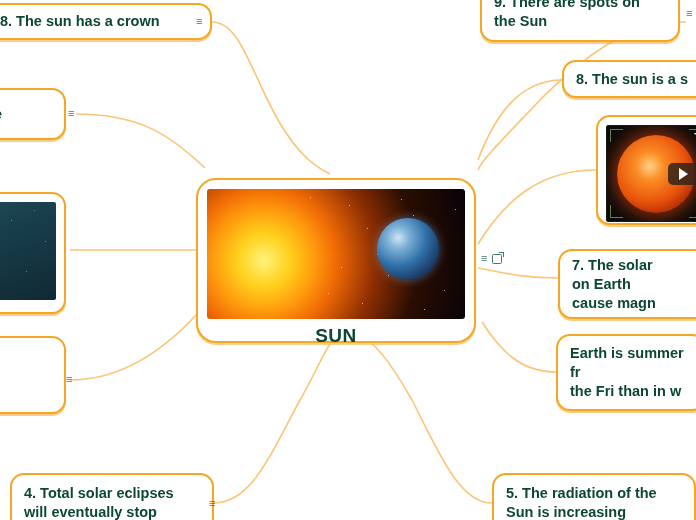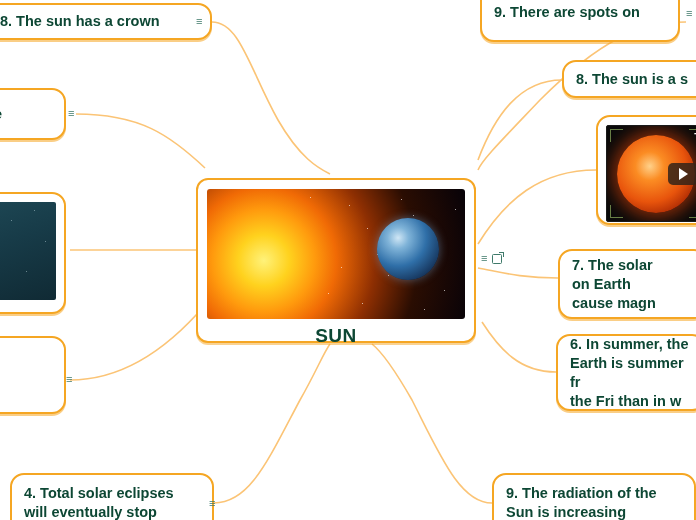--- a/index.html
+++ b/index.html
@@ -26,21 +26,21 @@
     padding:7px 12px;
     box-shadow:0 2px 0 rgba(245,166,35,0.55);
   }
   .node.media{padding:8px 8px 4px 8px;}
 
   .central{
     position:absolute;
     box-sizing:border-box;
     background:#ffffff;
     border:2.5px solid #f5a623;
-    border-radius:12px;
+    border-radius:20px;
     padding:9px 9px 8px 9px;
     box-shadow:0 2px 0 rgba(245,166,35,0.5);
   }
   .central .thumb{
     width:100%;height:130px;border-radius:3px;overflow:hidden;position:relative;
     background:
       radial-gradient(circle at 22% 55%, #fff27a 0%, #ffd21e 12%, #ff9a0d 24%, #f06a05 34%, #8e2f02 52%, #2a0d02 72%, #070208 100%),
       linear-gradient(90deg,#160704 0%, #2b0e05 35%, #0a0509 70%, #02030a 100%);
   }
   .central .earth{
@@ -189,26 +189,25 @@
 
   <div class="node" style="left:10px;top:473px;width:204px;height:60px;display:flex;flex-direction:column;justify-content:center;">
     <span>4. Total solar eclipses</span>
     <span>will eventually stop</span>
   </div>
   <div class="handle" style="left:209px;top:498px;">
     <span class="bars">≡</span>
   </div>
 
   <div class="node" style="left:492px;top:473px;width:204px;height:60px;display:flex;flex-direction:column;justify-content:center;">
-    <span>9. The radiation of the</span>
+    <span>5. The radiation of the</span>
     <span>Sun is increasing</span>
   </div>
 
   <div class="node" style="left:556px;top:334px;width:150px;height:77px;display:flex;flex-direction:column;justify-content:center;">
-    <span>6. In summer, the</span>
     <span>Earth is summer fr</span>
     <span>the Fri than in w</span>
   </div>
 
   <div class="node" style="left:558px;top:249px;width:150px;height:70px;display:flex;flex-direction:column;justify-content:center;">
     <span>7. The solar</span>
     <span>on Earth</span>
     <span>cause magn</span>
   </div>
 
@@ -223,18 +222,19 @@
       <span class="play"></span>
     </div>
   </div>
 
   <div class="node" style="left:562px;top:60px;width:150px;height:38px;display:flex;align-items:center;">
     <span style="white-space:nowrap">8. The sun is a s</span>
   </div>
 
   <div class="node" style="left:480px;top:-18px;width:200px;height:60px;display:flex;flex-direction:column;justify-content:center;">
     <span>9. There are spots on</span>
+    <span>the Sun</span>
   </div>
   <div class="handle" style="left:686px;top:8px;">
     <span class="bars">≡</span>
   </div>
 
 </div>
 
 </body></html>

